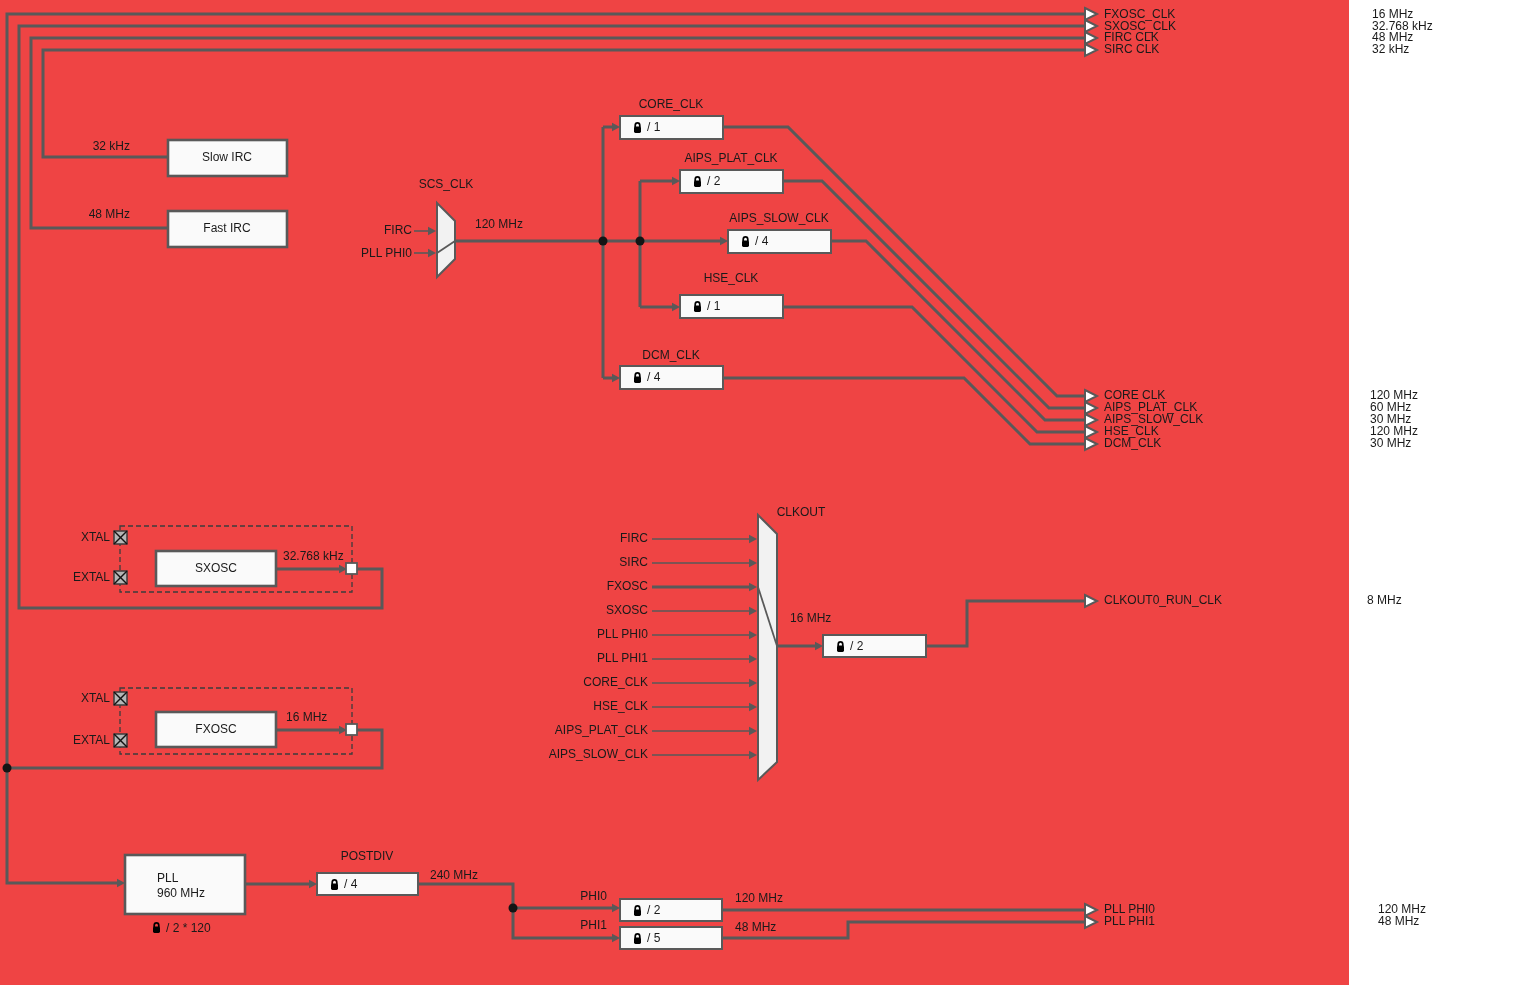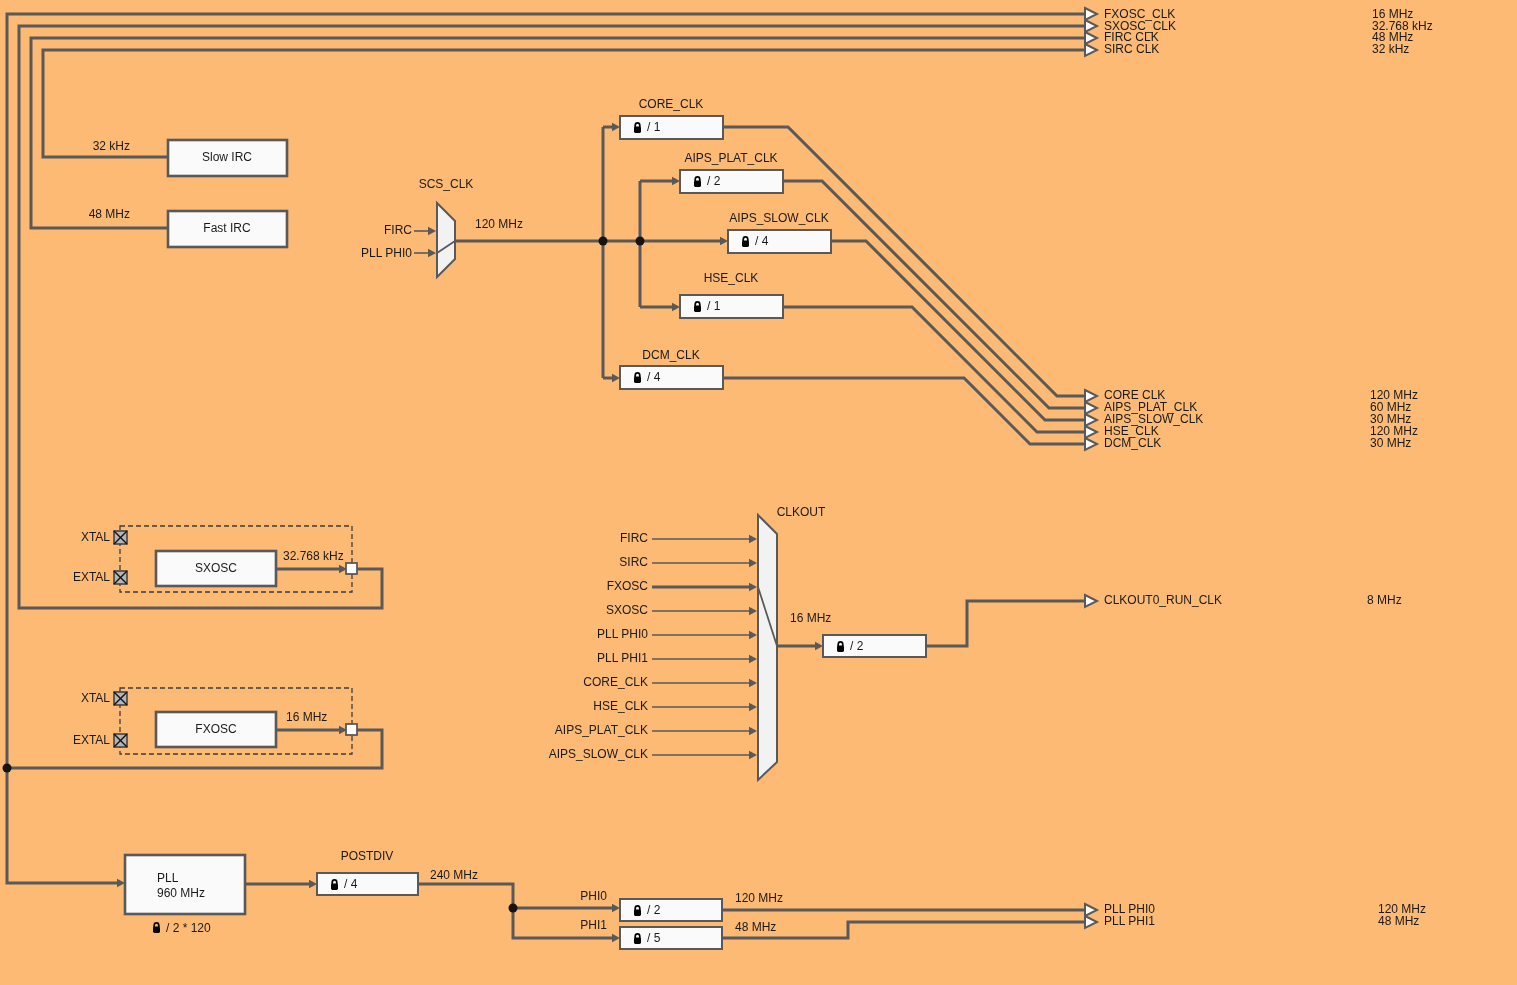--- a/index.html
+++ b/index.html
@@ -1,16 +1,16 @@
 <!DOCTYPE html>
 <html><head>
 <meta charset="utf-8">
 <style>
   html,body { margin:0; padding:0; background:#ffffff; }
-  .stage { width:1517px; height:985px; position:relative; background:#fdba74; }
+  .stage { width:1349px; height:985px; position:relative; background:#ef4444; }
   svg { display:block; }
   text { font-family:"Liberation Sans", sans-serif; font-size:12px; fill:#1a1a1a; }
   .vm  { dominant-baseline:middle; }
   .end { text-anchor:end; }
   .mid { text-anchor:middle; }
   .wire { fill:none; stroke:#595959; stroke-width:3; }
   .thin { fill:none; stroke:#595959; stroke-width:1.6; }
   .sel  { fill:none; stroke:#595959; stroke-width:3; }
   .muxline { fill:none; stroke:#595959; stroke-width:1.8; }
   .blk  { fill:#fafafa; stroke:#595959; stroke-width:2.6; }

